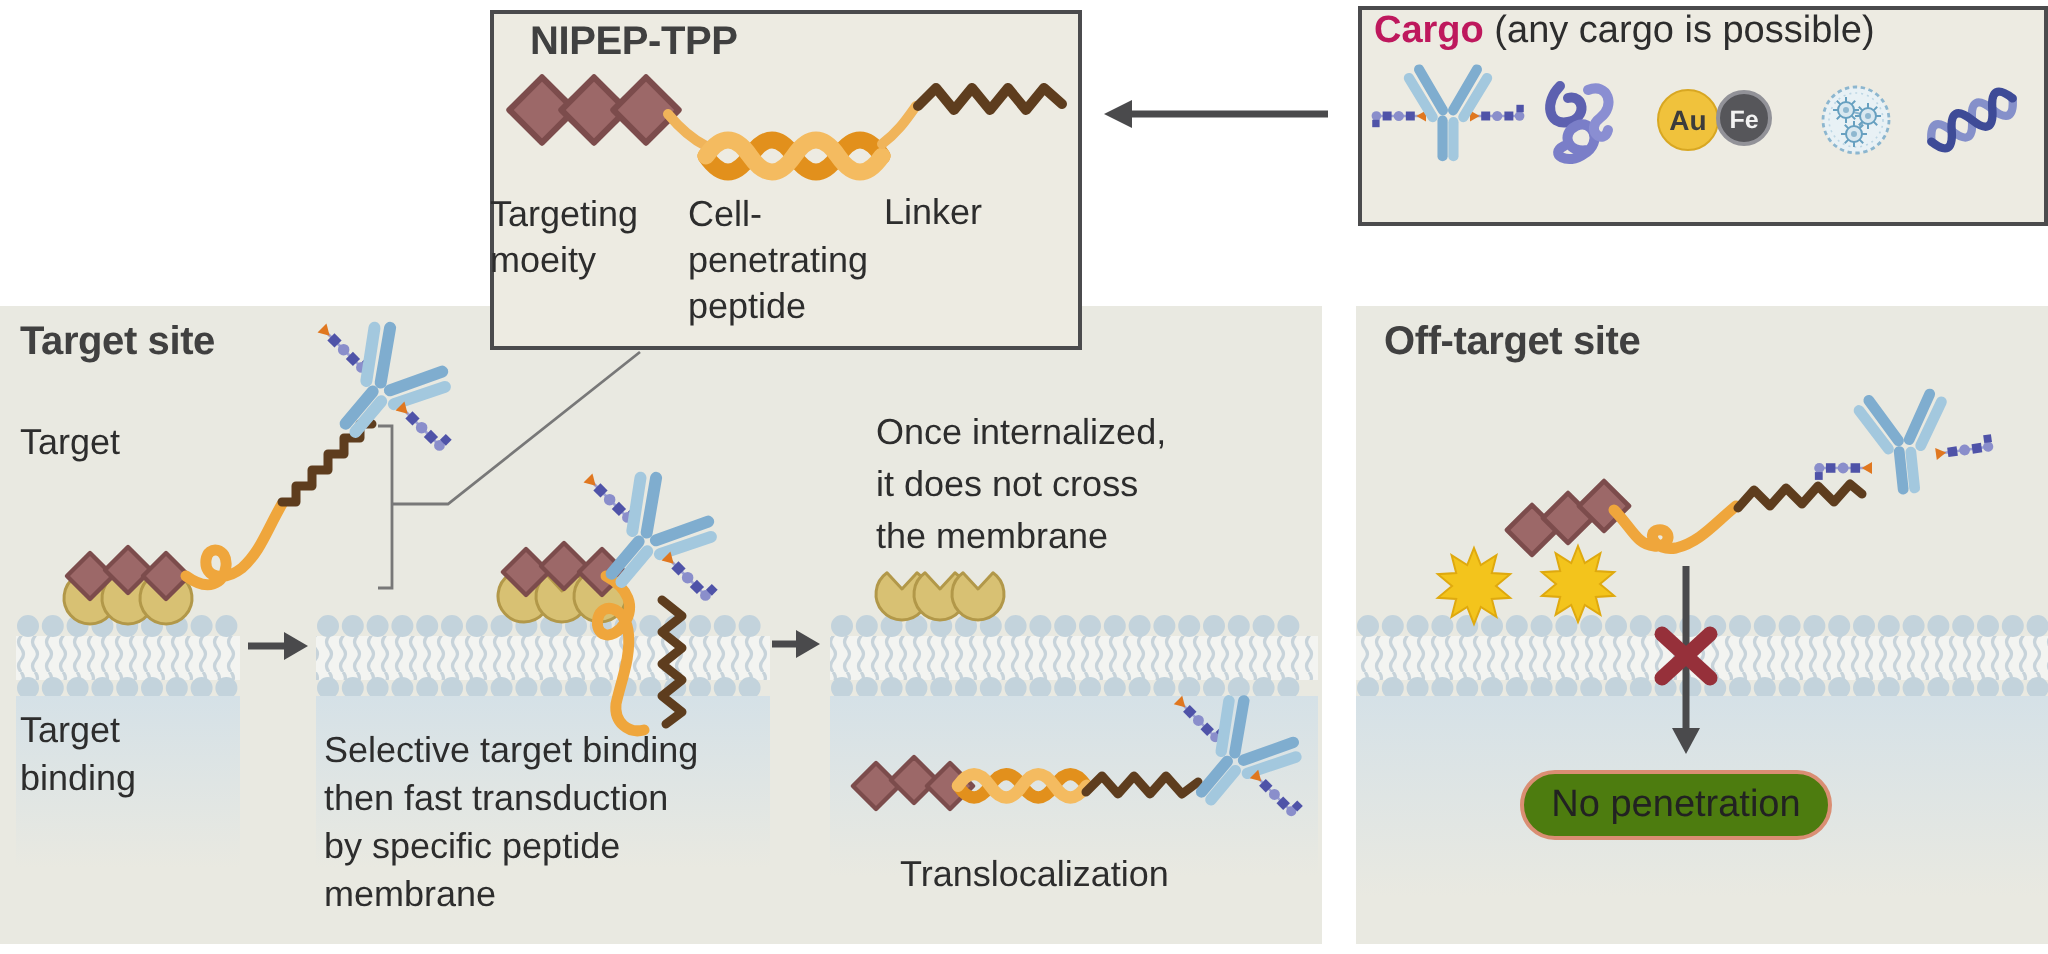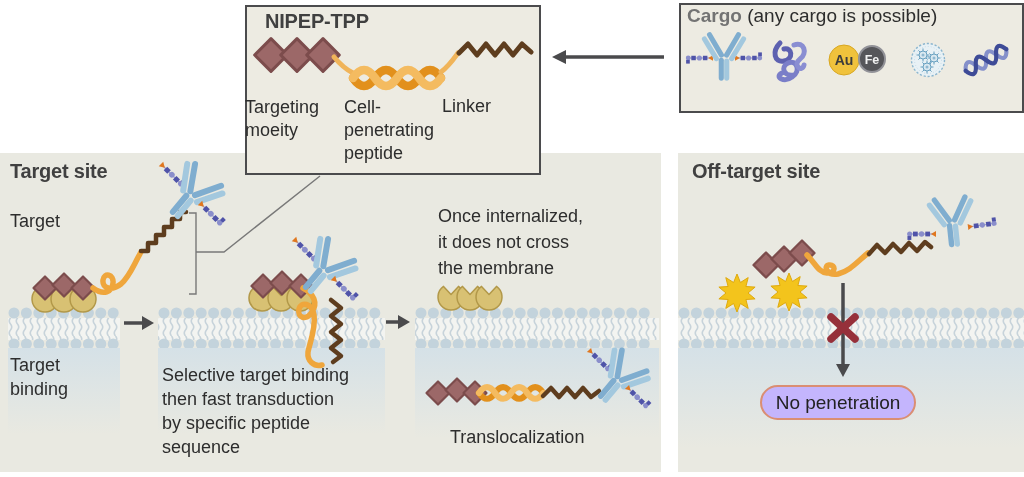--- a/index.html
+++ b/index.html
@@ -13,25 +13,25 @@
   #cargo-box{left:679px;top:3px;width:345px;height:110px;}
   #gfx{position:absolute;left:0;top:0;pointer-events:none;}
   .txt{position:absolute;white-space:nowrap;}
   .c{text-align:left;white-space:normal;}
   .ttl{font-weight:700;font-size:20px;color:#404040;letter-spacing:-0.2px;}
   .lbl{font-size:18px;color:#2d2d2d;}
   .lh23 div{line-height:23px;}
   .lh24 div{line-height:24px;}
   .lh26 div{line-height:26px;}
   .lh27 div{line-height:27px;}
-  .pill{position:absolute;left:760px;top:385px;width:156px;height:35px;background:#c4b5fd;
+  .pill{position:absolute;left:760px;top:385px;width:156px;height:35px;background:#4d7c0f;
         border:2px solid #da8e73;border-radius:18px;display:flex;align-items:center;
         justify-content:center;font-size:19px;color:#222222;box-sizing:border-box;}
   .cargo-title{font-size:19px;}
-  .cargo-title .b{font-weight:700;color:#737373;}
+  .cargo-title .b{font-weight:700;color:#be185d;}
 </style>
 </head>
 <body>
 
 <div id="scene">
 
   <div class="panel" id="target-panel"></div>
   <div class="panel" id="offtarget-panel"></div>
   <div class="box" id="nipep-box"></div>
   <div class="box" id="cargo-box"></div>
@@ -278,21 +278,21 @@
 
   <div class="txt lbl c lh24" style="left:10px;top:353px;width:104px;">
     <div>Target</div>
     <div>binding</div>
   </div>
 
   <div class="txt lbl lh24" style="left:162px;top:363px;">
     <div>Selective target binding</div>
     <div>then fast transduction</div>
     <div>by specific peptide</div>
-    <div>sequence</div>
+    <div>membrane</div>
   </div>
 
   <div class="txt lbl c lh26" style="left:438px;top:203px;width:208px;">
     <div>Once internalized,</div>
     <div>it does not cross</div>
     <div>the membrane</div>
   </div>
 
   <div class="txt lbl c" style="left:450px;top:427px;width:180px;">Translocalization</div>
 

